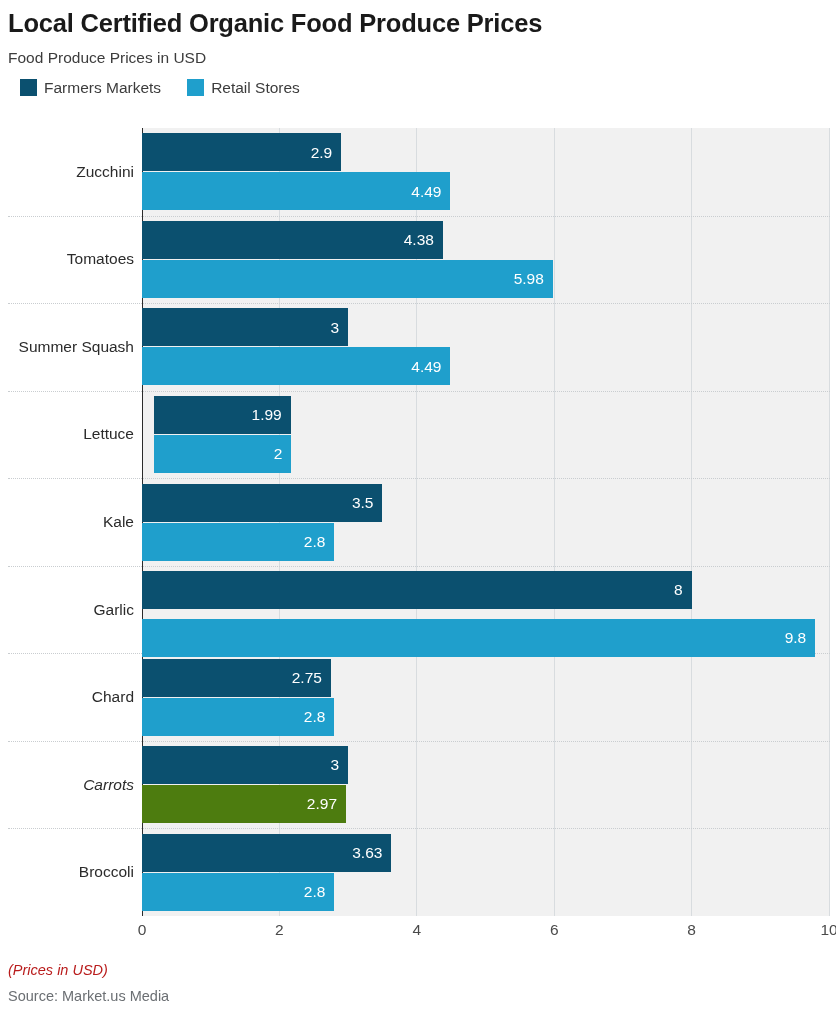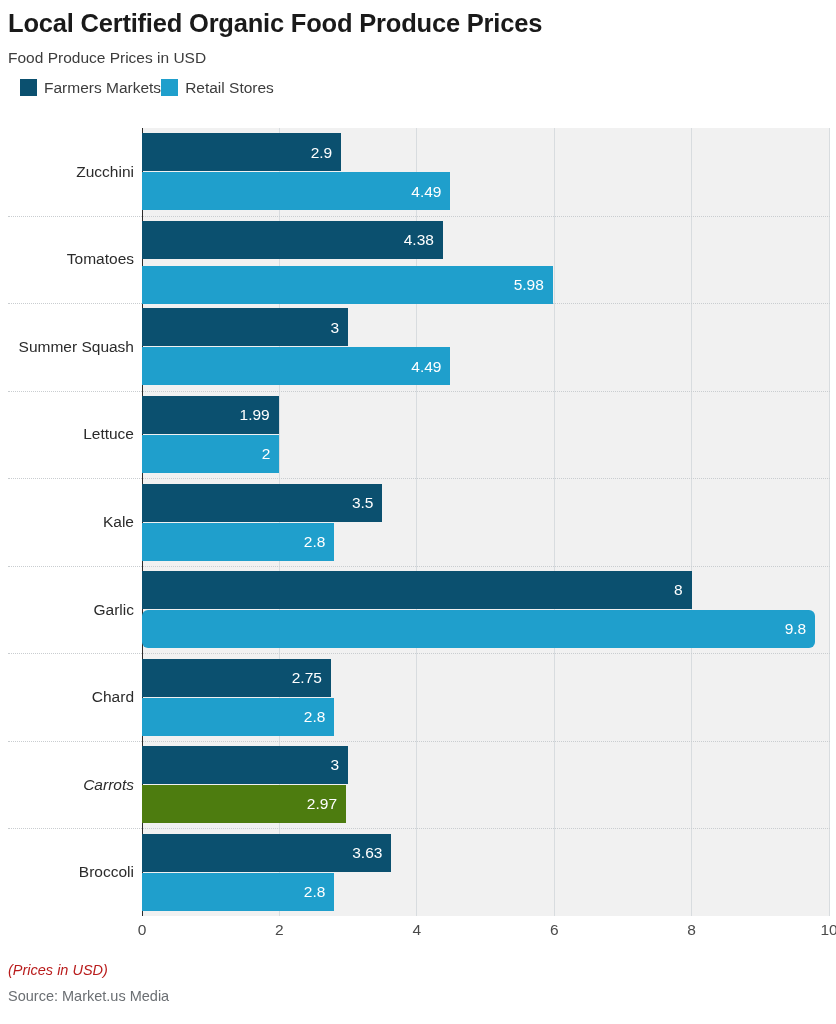--- a/index.html
+++ b/index.html
@@ -41,21 +41,21 @@
     color: #3c3c3c;
     margin: 9px 0 0 0;
     line-height: 1.2;
   }
 
   
   .legend {
     display: flex;
     align-items: flex-start;
     margin: 12px 0 0 8px;
-    gap: 0;
+    gap: 26px;
     padding-left: 12px;
   }
   .legend-item {
     display: flex;
     align-items: center;
     gap: 7px;
   }
   .legend-swatch {
     width: 17px;
     height: 17px;
@@ -240,39 +240,39 @@
               <span class="bar-value">4.49</span>
             </div>
           </div>
         </div>
         <div class="group" style="top: 0px;">
           <div class="cat-label" style="top: 123.333px;">Tomatoes</div>
           <div class="bars" style="top: 92.8333px;">
             <div class="bar" style="width: 300.906px; height: 38px; background: rgb(11, 80, 111); margin-top: 0px;">
               <span class="bar-value">4.38</span>
             </div>
-            <div class="bar" style="width: 410.826px; height: 38px; background: rgb(31, 159, 204); margin-top: 7px;">
+            <div class="bar" style="width: 410.826px; height: 38px; background: rgb(31, 159, 204); margin-top: 1px;">
               <span class="bar-value">5.98</span>
             </div>
           </div>
         </div>
         <div class="group" style="top: 0px;">
           <div class="cat-label" style="top: 210.889px;">Summer Squash</div>
           <div class="bars" style="top: 180.389px;">
             <div class="bar" style="width: 206.1px; height: 38px; background: rgb(11, 80, 111); margin-top: 0px;">
               <span class="bar-value">3</span>
             </div>
             <div class="bar" style="width: 308.463px; height: 38px; background: rgb(31, 159, 204); margin-top: 1px;">
               <span class="bar-value">4.49</span>
             </div>
           </div>
         </div>
         <div class="group" style="top: 0px;">
           <div class="cat-label" style="top: 298.444px;">Lettuce</div>
-          <div class="bars" style="top: 267.944px;">
+          <div class="bars" style="top: 267.944px; padding-left: 12px;">
             <div class="bar" style="width: 136.713px; height: 38px; background: rgb(11, 80, 111); margin-top: 0px;">
               <span class="bar-value">1.99</span>
             </div>
             <div class="bar" style="width: 137.4px; height: 38px; background: rgb(31, 159, 204); margin-top: 1px;">
               <span class="bar-value">2</span>
             </div>
           </div>
         </div>
         <div class="group" style="top: 0px;">
           <div class="cat-label" style="top: 386px;">Kale</div>
@@ -284,21 +284,21 @@
               <span class="bar-value">2.8</span>
             </div>
           </div>
         </div>
         <div class="group" style="top: 0px;">
           <div class="cat-label" style="top: 473.556px;">Garlic</div>
           <div class="bars" style="top: 443.056px;">
             <div class="bar" style="width: 549.6px; height: 38px; background: rgb(11, 80, 111); margin-top: 0px;">
               <span class="bar-value">8</span>
             </div>
-            <div class="bar" style="width: 673.26px; height: 38px; background: rgb(31, 159, 204); margin-top: 1px; border-radius: 6px;">
+            <div class="bar" style="width: 673.26px; height: 38px; background: rgb(31, 159, 204); margin-top: 10px;">
               <span class="bar-value">9.8</span>
             </div>
           </div>
         </div>
         <div class="group" style="top: 0px;">
           <div class="cat-label" style="top: 561.111px;">Chard</div>
           <div class="bars" style="top: 530.611px;">
             <div class="bar" style="width: 188.925px; height: 38px; background: rgb(11, 80, 111); margin-top: 0px;">
               <span class="bar-value">2.75</span>
             </div>

